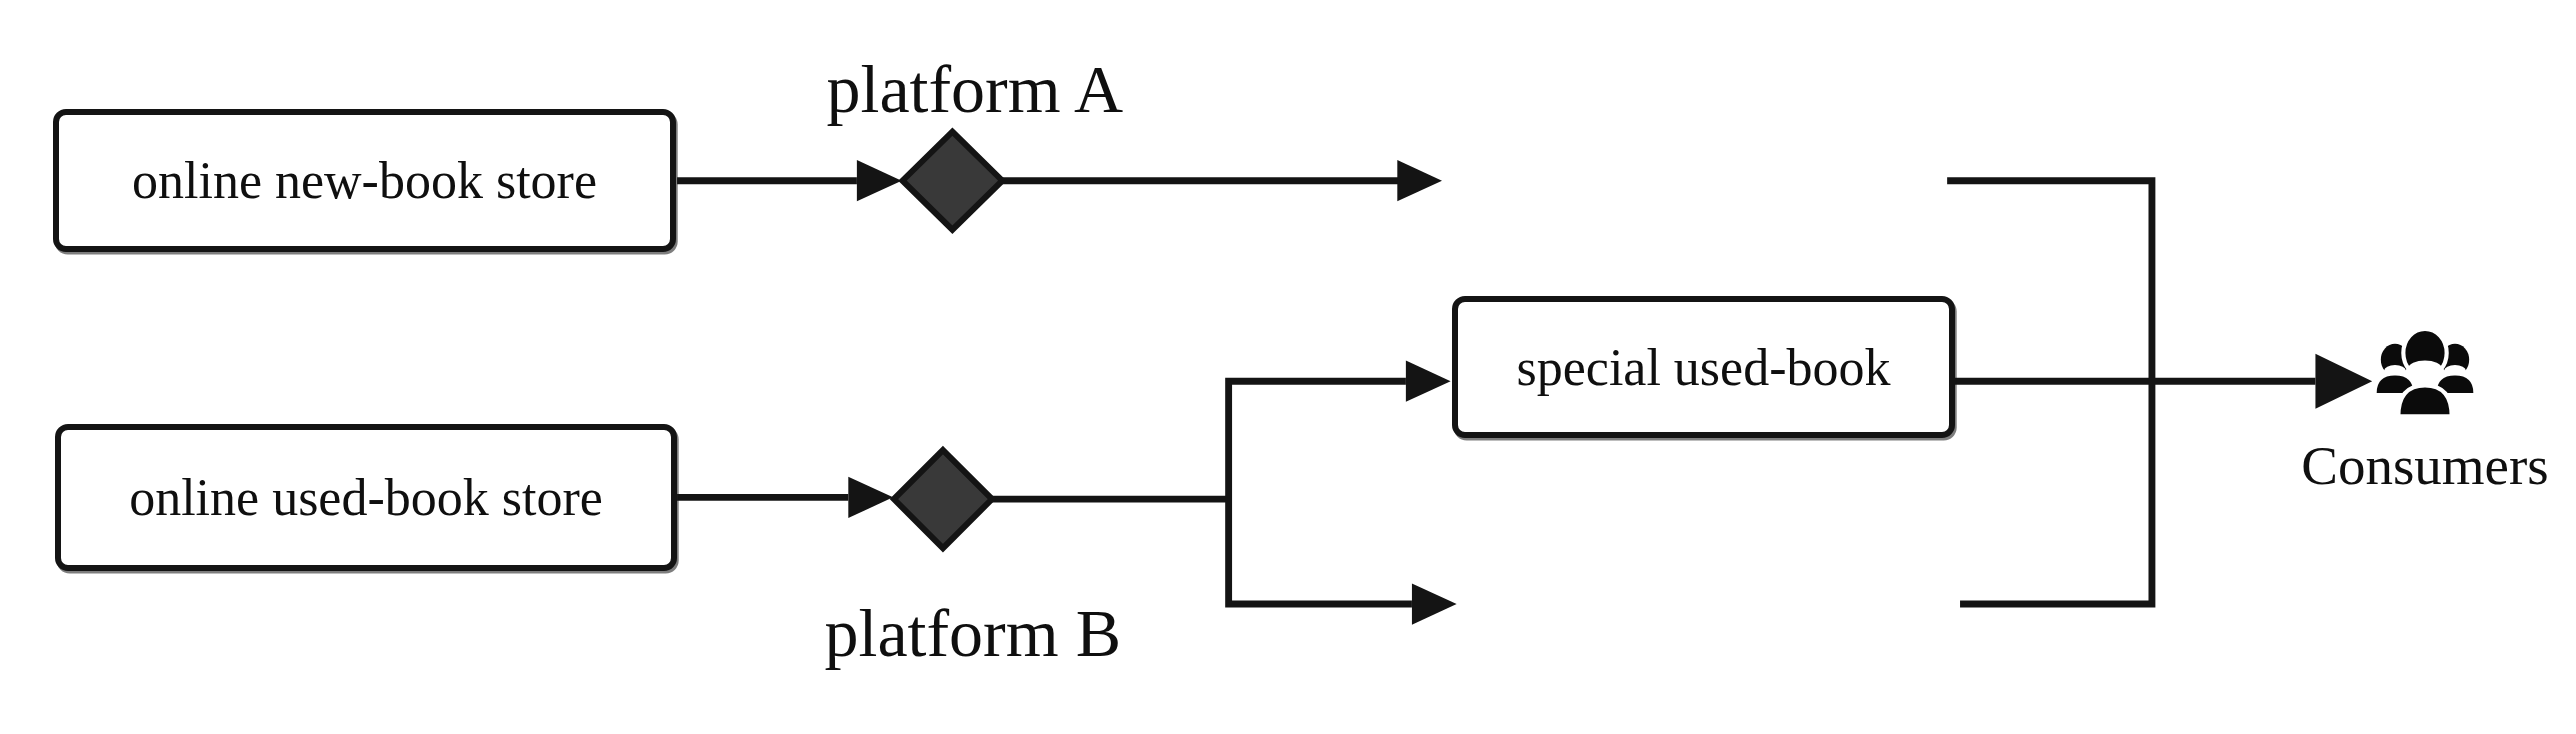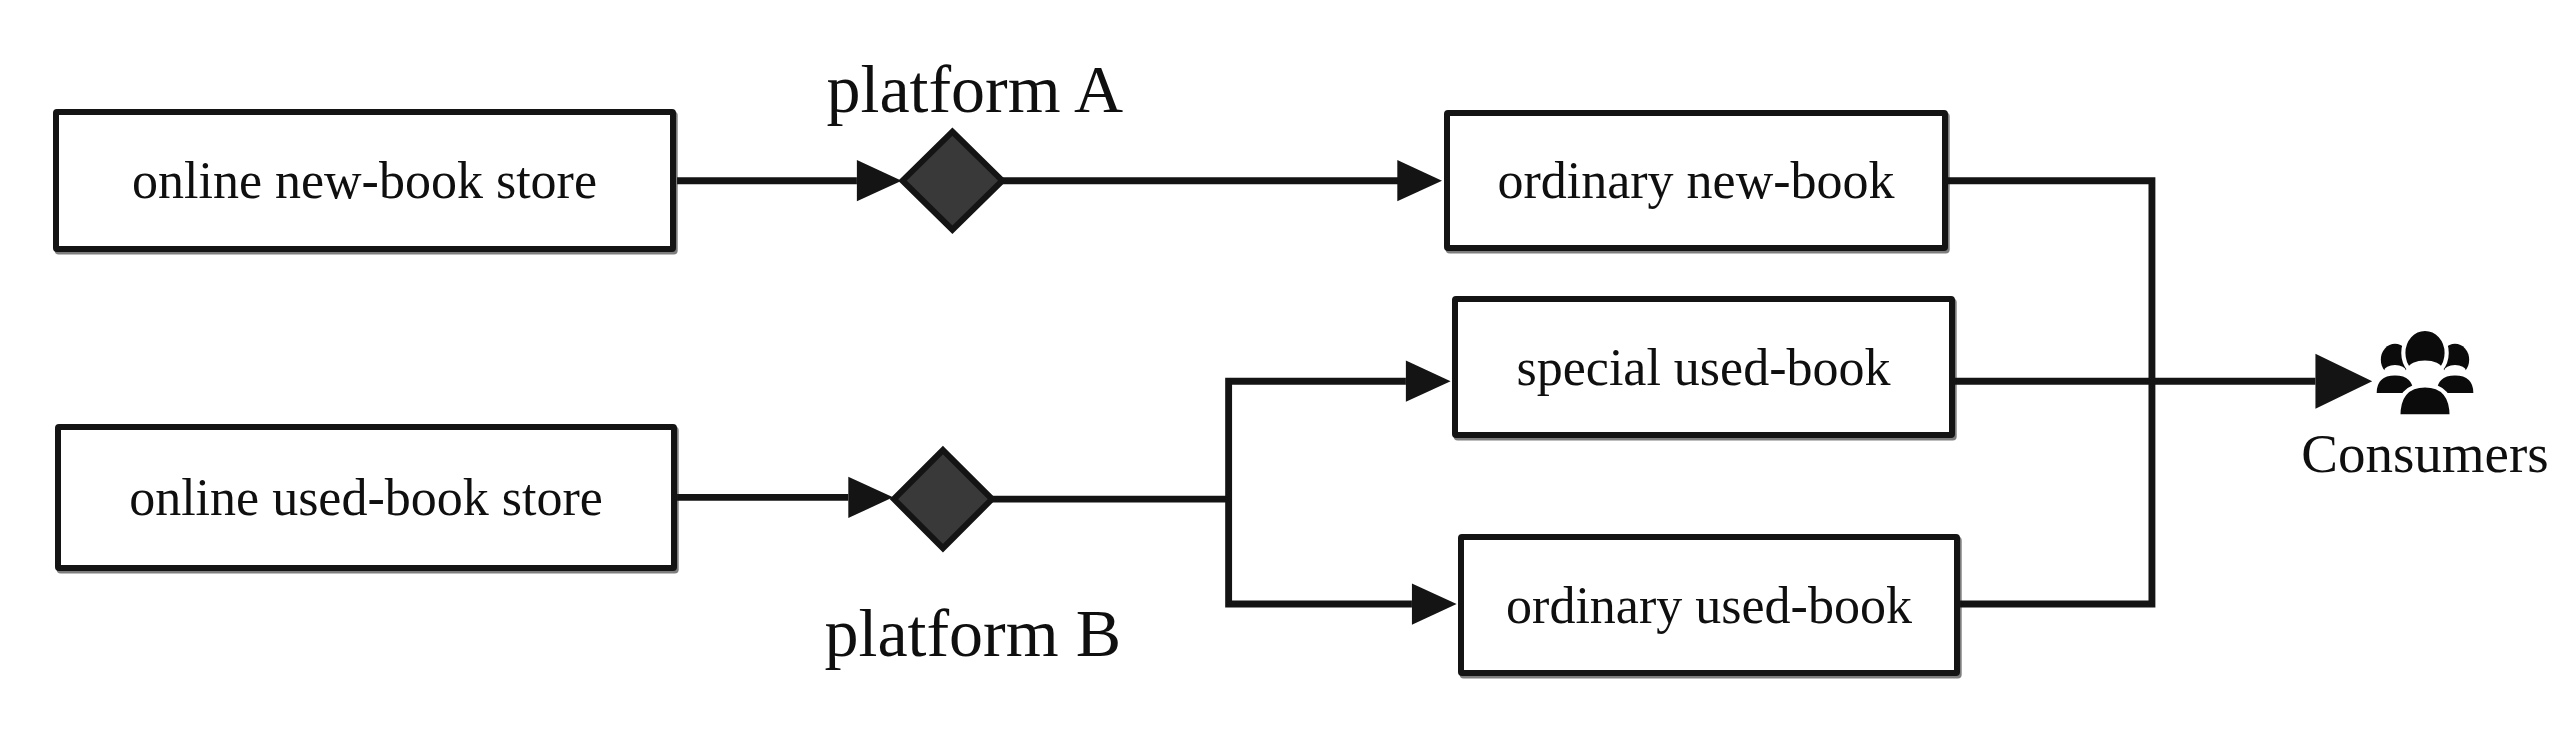--- a/index.html
+++ b/index.html
@@ -38,21 +38,21 @@
     fill: var(--diamond);
     stroke: var(--line);
     stroke-width: 7;
     stroke-linejoin: miter;
   }
   .node {
     position: absolute;
     box-sizing: border-box;
     background: var(--boxbg);
     border: 6px solid var(--line);
-    border-radius: 4px;
+    border-radius: 13px;
     display: flex;
     align-items: center;
     justify-content: center;
     font-size: 52px;
     color: var(--ink);
     white-space: nowrap;
     box-shadow: 1.7px 2.6px 0 rgba(20,20,20,0.55);
   }
   .float-label {
     position: absolute;
@@ -66,20 +66,21 @@
     display: flex;
     flex-direction: column;
     align-items: center;
   }
   .consumers .icon-wrap {
     width: 110px;
     height: 98px;
     display: block;
   }
   .consumers .consumers-label {
+    margin-top: 12px;
     font-size: 55px;
     color: var(--ink);
     white-space: nowrap;
   }
 </style>
 </head>
 <body>
 
 <div class="canvas" style="--line: #141414; --diamond: #393939; --boxbg: #ffffff; --ink: #0f0f0f;">
 
@@ -106,35 +107,29 @@
     <polygon class="arrowhead" points="2756,443 2690,411 2690,475"></polygon>
 
     <polygon class="diamond" points="1106,153 1164,210 1106,267 1048,210"></polygon>
     <polygon class="diamond" points="1095,523 1152,580 1095,637 1038,580"></polygon>
   </svg>
 
   <div class="node" style="left:53px; top:109px; width:623px; height:143px;">
     <span>online new-book store</span>
   </div>
 
-  <div class="node" style="left:1444px; top:110px; width:504px; height:141px;">
-    <span>ordinary new-book</span>
-  </div>
 
   <div class="node" style="left:55px; top:424px; width:622px; height:147px;">
     <span>online used-book store</span>
   </div>
 
   <div class="node" style="left:1452px; top:296px; width:503px; height:142px;">
     <span>special used-book</span>
   </div>
 
-  <div class="node" style="left:1458px; top:534px; width:502px; height:142px;">
-    <span>ordinary used-book</span>
-  </div>
 
   <div class="float-label" style="left:779px; top:50px; width:344px;">platform A</div>
 
   <div class="float-label" style="left:777px; top:570px; width:344px;margin-top:24px;">platform B</div>
 
   <div class="consumers" style="left:2283px; top:324px; width:284px;">
     <svg class="icon-wrap" viewBox="0 0 132 116" aria-hidden="true">
       <g fill="#0b0b0b">
 
         <ellipse cx="30" cy="42" rx="17" ry="19"></ellipse>

